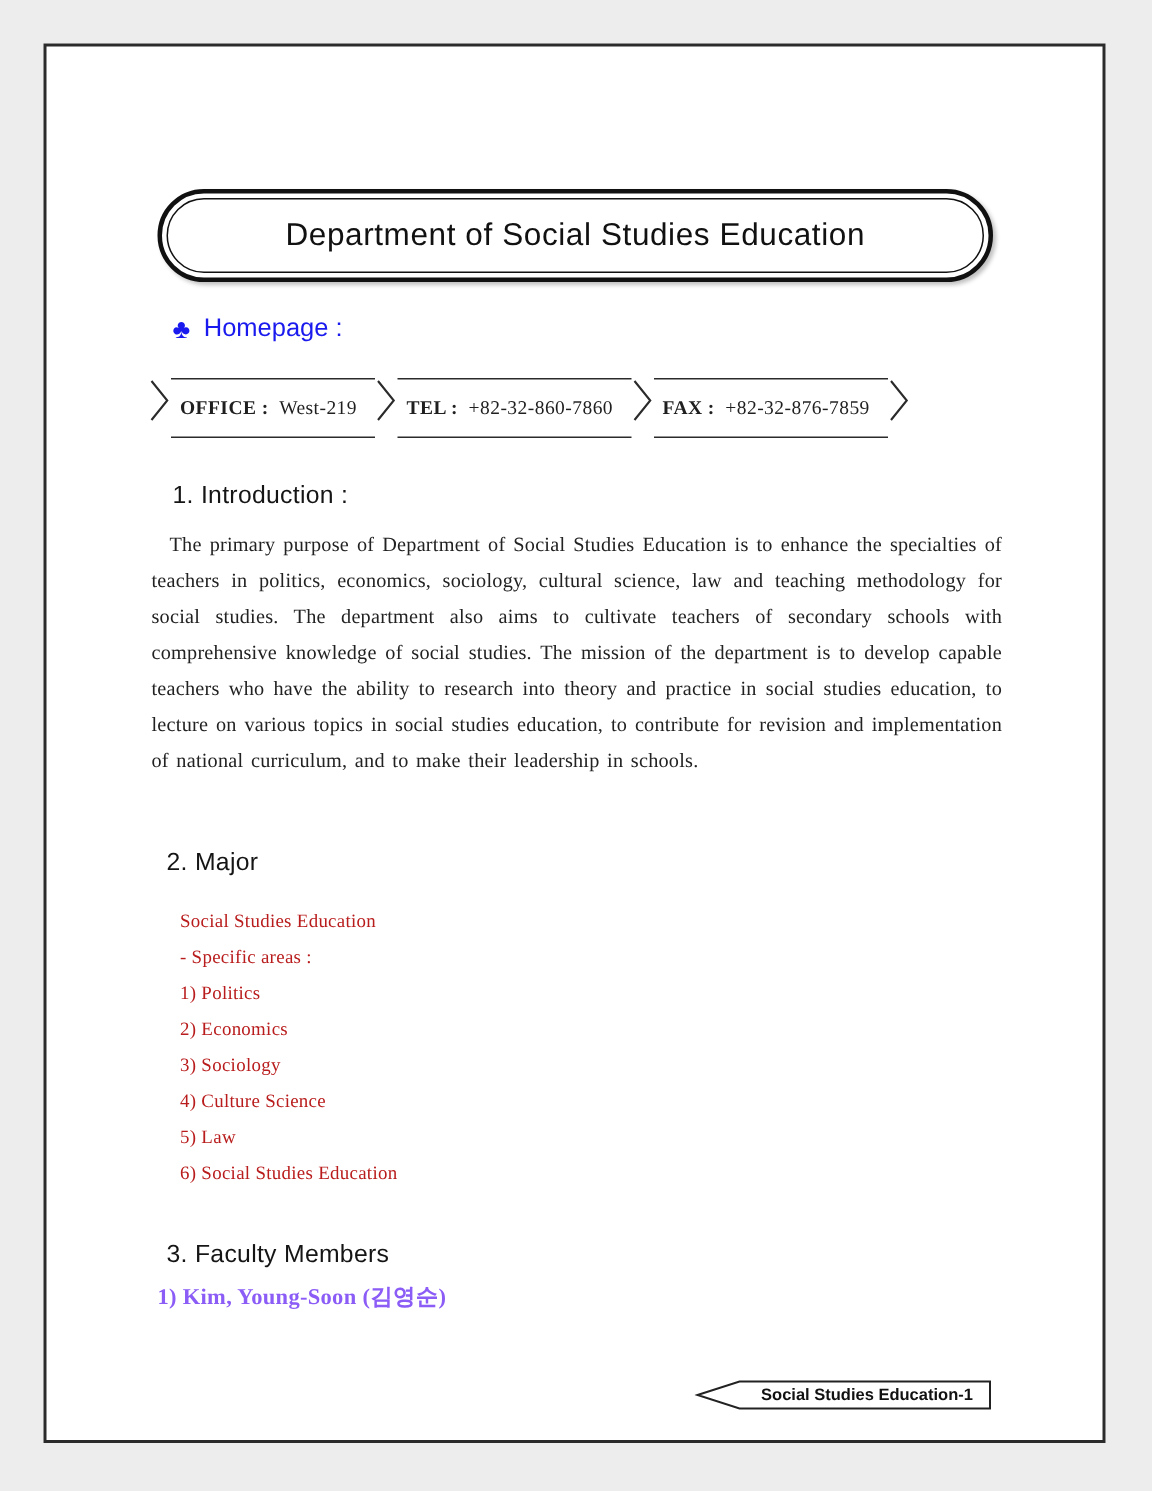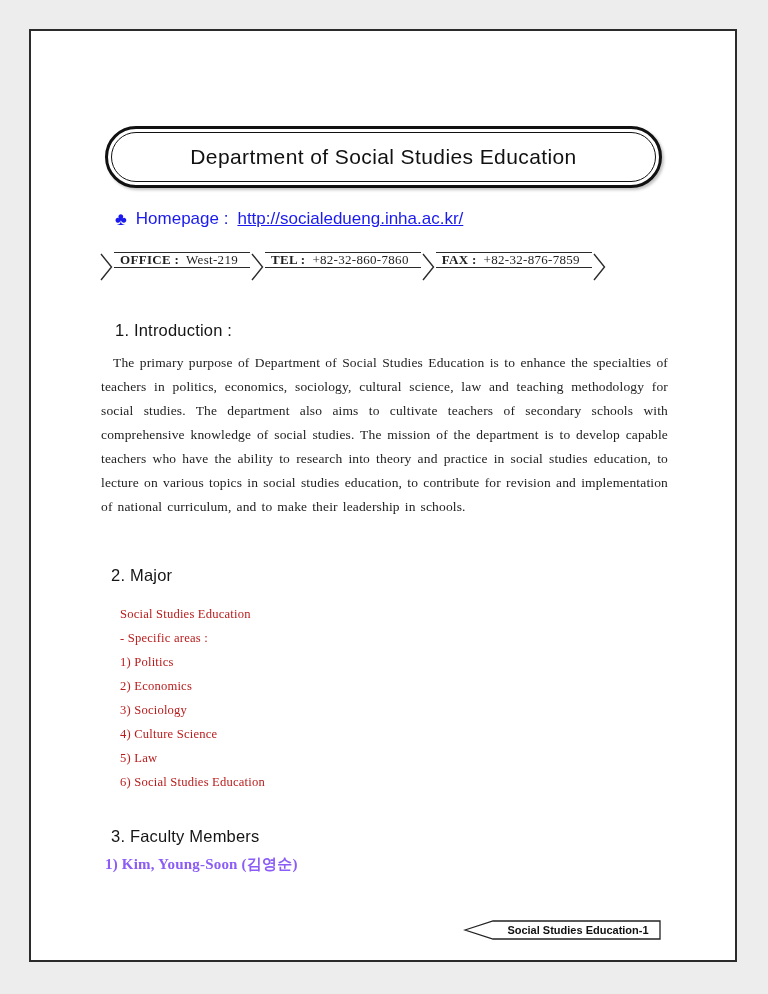--- a/index.html
+++ b/index.html
@@ -52,21 +52,21 @@
     display:flex;align-items:baseline;gap:9px;
     font-family:"Liberation Sans","DejaVu Sans",sans-serif;
     font-size:17px;color:var(--accent);
   }
   .homepage .club{font-size:18px;line-height:1;transform:translateY(1px);}
   .homepage .url{text-decoration:underline;color:var(--accent);cursor:pointer;}
 
   
   .banner{
     position:absolute;left:68px;top:221px;
-    display:flex;align-items:stretch;height:16px;
+    display:flex;align-items:stretch;height:40px;
   }
   .banner .seg{
     display:flex;align-items:center;
     border-top:1.5px solid #2b2b2b;
     border-bottom:1.5px solid #2b2b2b;
     padding:0 12px 0 6px;
     font-size:13px;letter-spacing:0.3px;white-space:nowrap;
   }
   .banner .seg b{font-weight:bold;}
   .banner .seg .val{margin-left:7px;}
@@ -124,21 +124,20 @@
 
     <div class="capsule-outer">
       <div class="capsule-inner">
         <span class="capsule-title">Department of Social Studies Education</span>
       </div>
     </div>
 
     <div class="homepage">
       <span class="club">♣</span>
       <span>Homepage :</span>
-      <a class="url">http://socialedueng.inha.ac.kr/</a>
     </div>
 
     <div class="banner">
       <svg width="15" height="30" viewBox="0 0 15 30">
         <polyline points="2,2 12.5,15 2,28" fill="none" stroke="#2b2b2b" stroke-width="1.4"></polyline>
       </svg>
       <div class="seg">
         <b>OFFICE :</b>
         <span class="val">West-219</span>
       </div>

